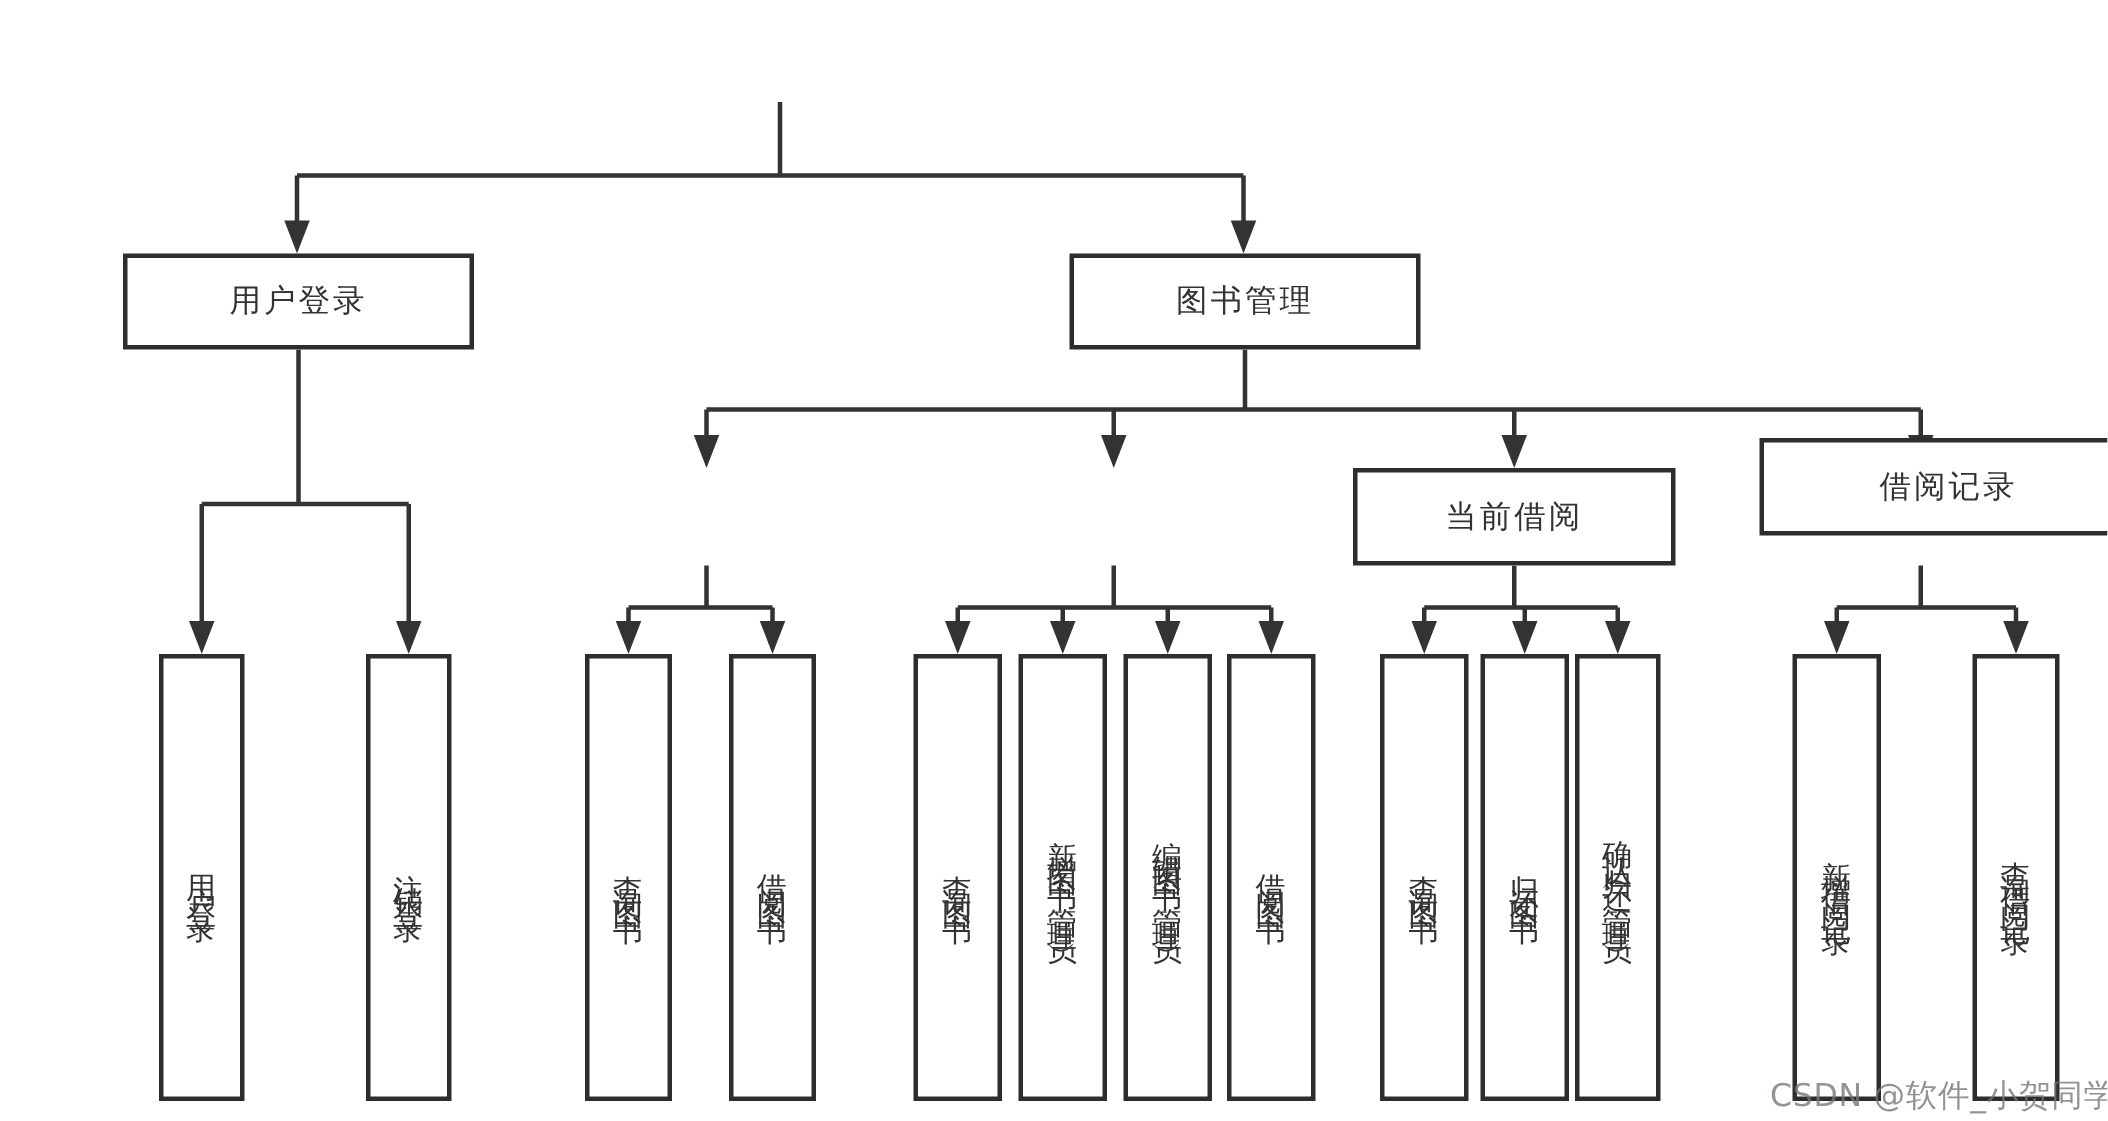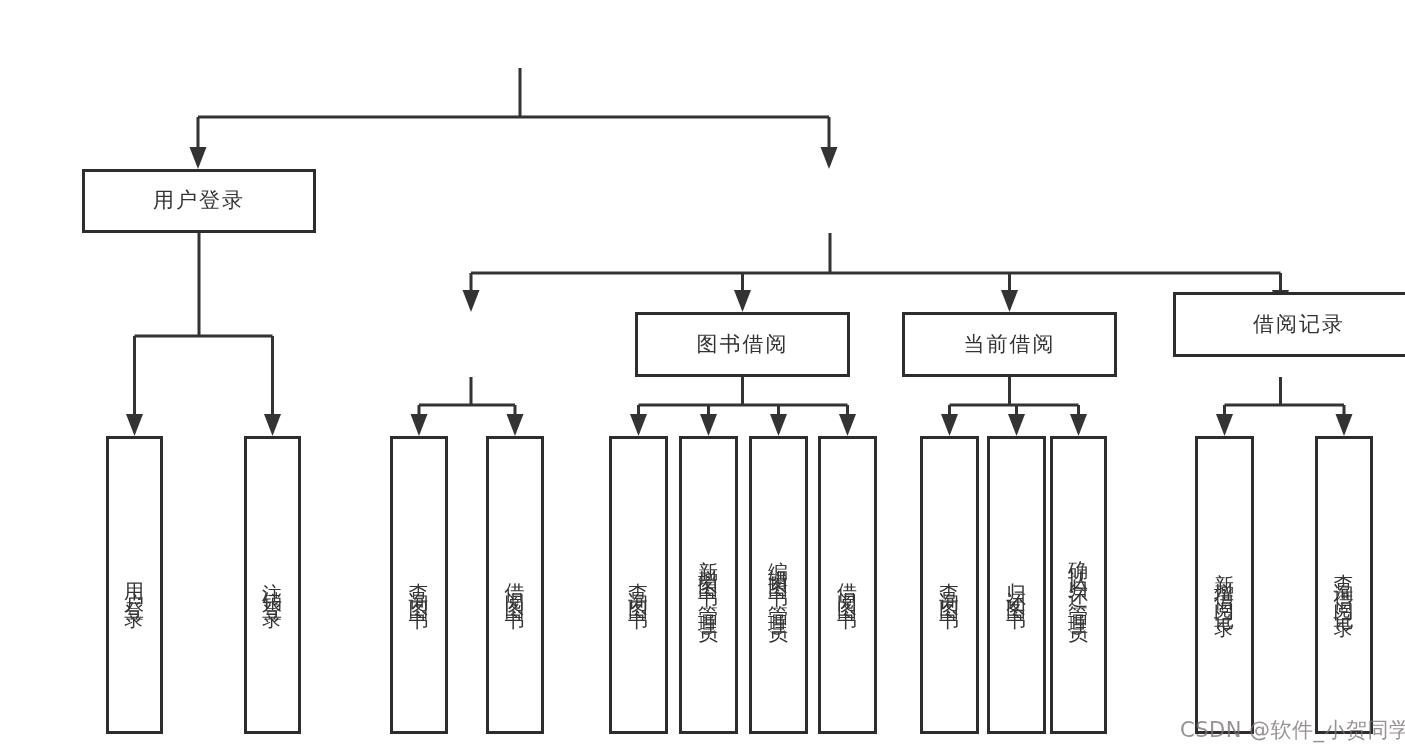--- a/index.html
+++ b/index.html
@@ -92,22 +92,22 @@
 
     <g>
       <path d="M1280.5,377 V405 M1224.5,405 H1344 M1224.5,405 V417 M1344,405 V417"></path>
       <polygon points="1216,414 1233,414 1224.5,436" fill="#333333" stroke="none"></polygon>
       <polygon points="1335.5,414 1352.5,414 1344,436" fill="#333333" stroke="none"></polygon>
     </g>
   </svg>
 
 
   <div class="box h" style="left:82px;top:169px;width:234px;height:64px">用户登录</div>
+  <div class="box h" style="left:713px;top:169px;width:234px;height:64px">图书管理</div>
 
-  <div class="box h" style="left:635px;top:312px;width:215px;height:65px">图书借阅</div>
   <div class="box h" style="left:902px;top:312px;width:215px;height:65px">当前借阅</div>
   <div class="box h" style="left:1173px;top:292px;width:252px;height:65px">借阅记录</div>
 
   <div class="box v" style="left:106px;top:436px;width:57px;height:298px">用户登录</div>
   <div class="box v" style="left:244px;top:436px;width:57px;height:298px">注销登录</div>
 
   <div class="box v" style="left:390px;top:436px;width:58px;height:298px">查询图书</div>
   <div class="box v" style="left:486px;top:436px;width:58px;height:298px">借阅图书</div>
 
   <div class="box v" style="left:609px;top:436px;width:59px;height:298px">查询图书</div>

